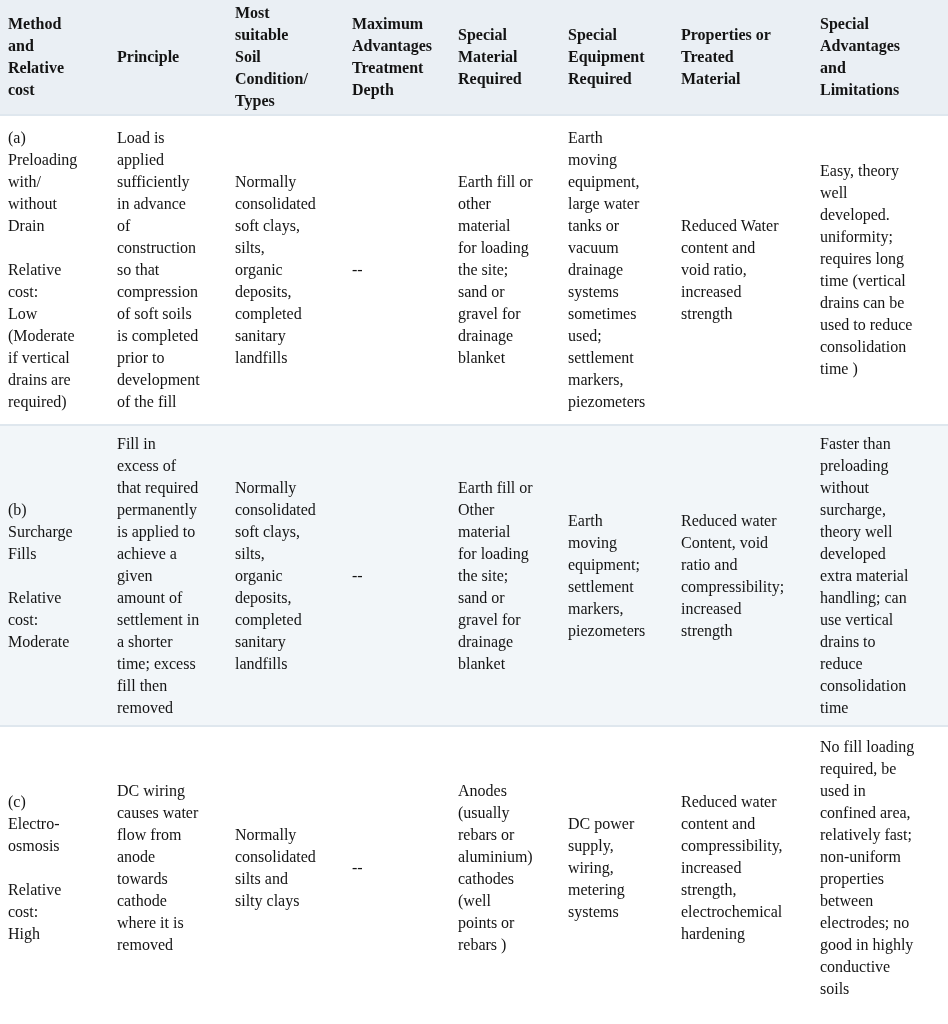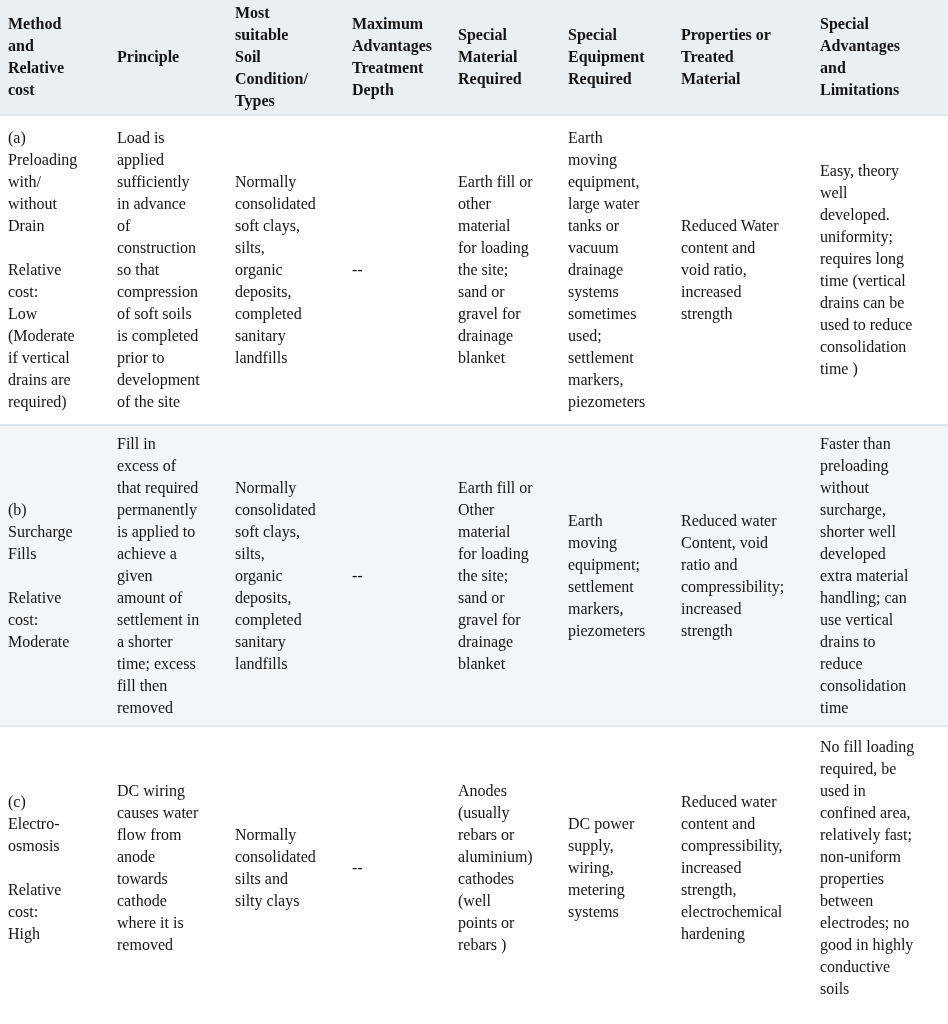--- a/index.html
+++ b/index.html
@@ -124,21 +124,21 @@
 sufficiently
 in advance
 of
 construction
 so that
 compression
 of soft soils
 is completed
 prior to
 development
-of the site</td>
+of the fill</td>
       <td>Normally
 consolidated
 soft clays,
 silts,
 organic
 deposits,
 completed
 sanitary
 landfills</td>
       <td>--</td>
@@ -229,21 +229,21 @@
       <td>Reduced water
 Content, void
 ratio and
 compressibility;
 increased
 strength</td>
       <td>Faster than
 preloading
 without
 surcharge,
-shorter well
+theory well
 developed
 extra material
 handling; can
 use vertical
 drains to
 reduce
 consolidation
 time</td>
     </tr>
     <tr class="row-c">

